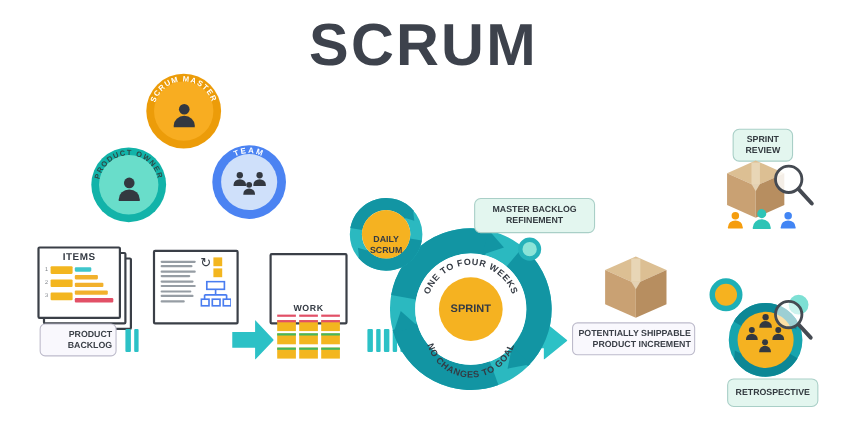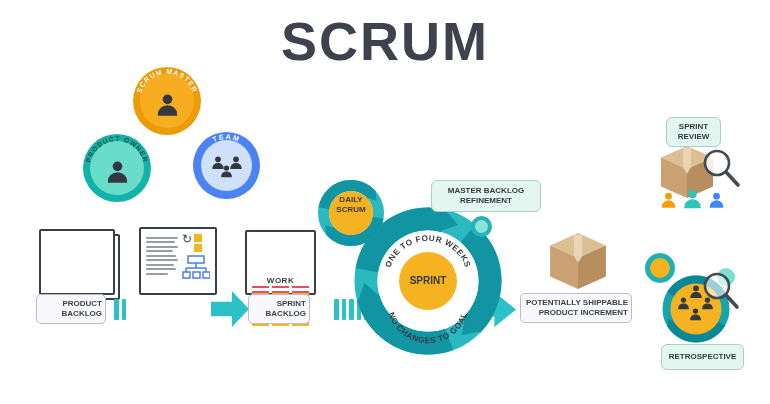--- a/index.html
+++ b/index.html
@@ -100,20 +100,46 @@
       <path id="tmArc" d="M 10.6,20.3 A 26.5,26.5 0 0 1 56.4,20.3" fill="none"></path>
       <text text-anchor="middle" font-size="7.2" font-weight="bold" fill="#ffffff" letter-spacing="1.5">
         <textPath href="#tmArc" startOffset="50%">TEAM</textPath>
       </text>
     </svg>
   </div>
 
   <div class="abs" style="left:34px;top:224px;width:86px;height:76px;">
     <div class="page" style="left:10px;top:10px;width:72px;height:62px;"></div>
     <div class="page" style="left:5px;top:5px;width:72px;height:62px;"></div>
+    <div class="page" style="left:0;top:0;width:72px;height:62px;">
+      <div class="card-title">ITEMS</div>
+      <div style="display:flex;padding:1px 5px;">
+        <div style="width:30px;">
+          <div style="display:flex;align-items:center;">
+              <span style="font-size:5px;color:#7a7f85;margin-right:2px;">1</span>
+              <span class="yellow-block"></span>
+            </div>
+          <div style="display:flex;align-items:center;">
+              <span style="font-size:5px;color:#7a7f85;margin-right:2px;">2</span>
+              <span class="yellow-block"></span>
+            </div>
+          <div style="display:flex;align-items:center;">
+              <span style="font-size:5px;color:#7a7f85;margin-right:2px;">3</span>
+              <span class="yellow-block"></span>
+            </div>
+        </div>
+        <div style="flex:1;padding-top:1px;">
+          <div class="hbar" style="width:15px;background:#3fc6cb;"></div>
+          <div class="hbar" style="width:21px;background:#f2b12c;"></div>
+          <div class="hbar" style="width:26px;background:#f2b12c;"></div>
+          <div class="hbar" style="width:30px;background:#f2b12c;"></div>
+          <div class="hbar" style="width:35px;background:#e25067;"></div>
+        </div>
+      </div>
+    </div>
   </div>
   <div class="abs lav-label" style="left:36px;top:294px;width:70px;height:30px;">
     <span>PRODUCT BACKLOG</span>
   </div>
 
   <div class="abs page" style="left:139px;top:227px;width:74px;height:64px;">
     <div style="display:flex;padding:5px;">
       <div style="width:36px;">
         <div class="gray-line" style="width:100%"></div>
           <div class="gray-line" style="width:90%"></div>
@@ -167,23 +193,20 @@
         <div class="note"></div>
       </div>
       <div style="flex:1">
         <div style="height:2px;background:#e25067;"></div>
         <div class="note" style="border-top-color:#e25067;"></div>
         <div class="note"></div>
         <div class="note"></div>
       </div>
     </div>
   </div>
-  <div class="abs lav-label" style="left:248px;top:294px;width:62px;height:30px;">
-    <span>SPRINT BACKLOG</span>
-  </div>
 
   <div class="teal-dash" style="left:334px;top:299px;"></div>
   <div class="teal-dash" style="left:341.5px;top:299px;"></div>
   <div class="teal-dash" style="left:349px;top:299px;"></div>
   <div class="teal-dash" style="left:356.5px;top:299px;"></div>
   <div class="teal-dash" style="left:364px;top:299px;"></div>
 
   <div class="block-arrow" style="left:468px;top:292px;width:48px;height:35px;"></div>
 
   <svg class="abs" style="left:353px;top:206px;" width="150" height="150">
@@ -203,21 +226,21 @@
     </text>
     <text x="75" y="78" text-anchor="middle" font-size="10" font-weight="bold" fill="#343a43">SPRINT</text>
   </svg>
 
   <svg class="abs" style="left:317px;top:179px;" width="68" height="68">
     <circle cx="34" cy="34" r="27.5" fill="none" stroke="#2bb9c0" stroke-width="11"></circle>
     <path d="M 6.9,29.2 A 27.5,27.5 0 0 1 55.1,16.3" fill="none" stroke="#1295a3" stroke-width="11" marker-end="url(#ah1)"></path>
     <path d="M 61.1,38.8 A 27.5,27.5 0 0 1 12.9,51.7" fill="none" stroke="#1295a3" stroke-width="11" marker-end="url(#ah1)"></path>
     <circle cx="34" cy="34" r="22" fill="#f5b221"></circle>
   </svg>
-  <div class="overlay-text" style="left:327px;top:195px;width:48px;font-size:8px;">DAILY SCRUM</div>
+  <div class="overlay-text" style="left:327px;top:213px;width:48px;font-size:8px;">DAILY SCRUM</div>
 
   <div class="abs mint-label" style="left:431px;top:180px;width:110px;height:32px;">
     <span>MASTER BACKLOG REFINEMENT</span>
   </div>
   <div class="abs" style="left:471px;top:216px;width:21px;height:21px;border-radius:50%;
        background:#8ce4d8;border:4px solid #26b2ba;box-sizing:border-box;"></div>
 
   <svg class="abs" style="left:547px;top:232px;" width="62" height="58">
     <use href="#box3d" width="62" height="58"></use>
   </svg>

